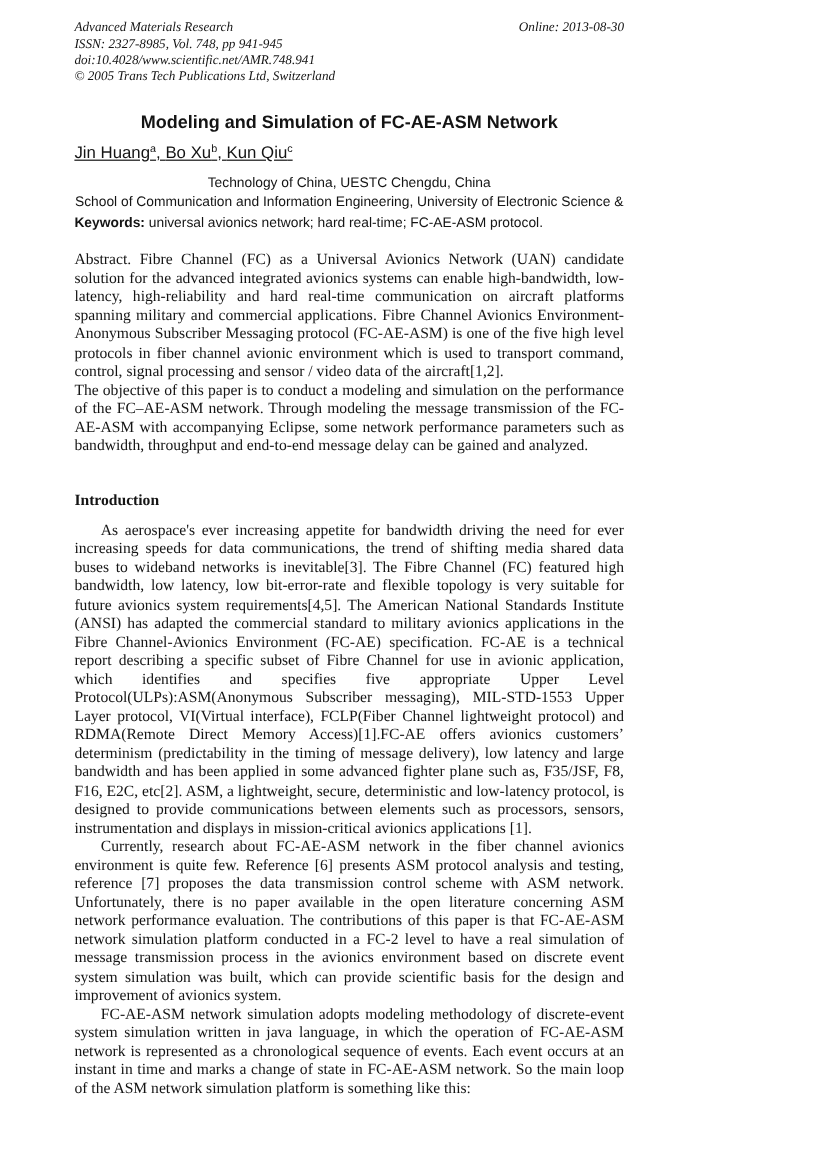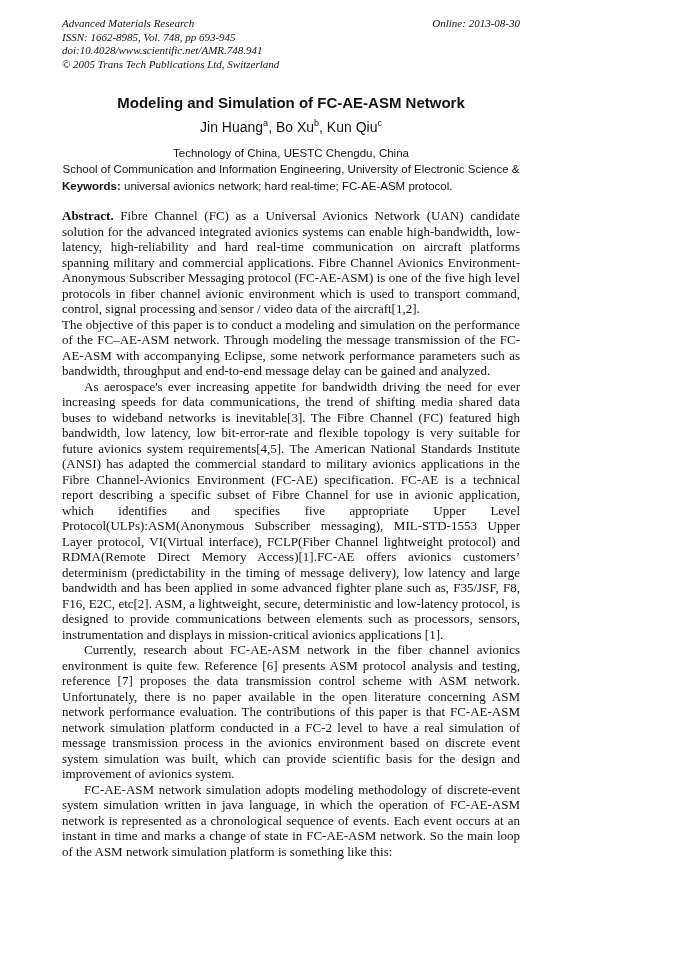--- a/index.html
+++ b/index.html
@@ -20,22 +20,23 @@
   }
   .hdr-left div { white-space: nowrap; }
   .hdr-right { white-space: nowrap; }
   .title {
     font: bold 15px/18px "Liberation Sans", sans-serif;
     text-align: center;
     margin: 23px 0 0 0;
   }
   .authors {
     font: 14px/17px "Liberation Sans", sans-serif;
-    text-align: center;
+    text-align: left;
     margin-top: 7px;
+    text-decoration: underline;
   }
   .authors sup { font-size: 9px; line-height: 0; }
   .affil {
     font: 11.5px/16px "Liberation Sans", sans-serif;
     text-align: center;
     margin-top: 9px;
   }
   .emails {
     font: 11.5px/14px "Liberation Sans", sans-serif;
     text-align: center;
@@ -46,36 +47,36 @@
     font: 11.5px/14px "Liberation Sans", sans-serif;
     margin: 2px 0 0 0;
   }
   .kw b { font-weight: bold; }
   .body-p {
     font: 13px/15.5px "Liberation Serif", serif;
     text-align: justify;
     margin: 0;
   }
   .abstract-p { margin-top: 15px; }
-  .abstract-p b { font-weight: bold; }
+  .abstract-p b { font-weight: normal; }
   .sec-h {
     font: bold 13px/16px "Liberation Serif", serif;
     margin: 30px 0 9px 0;
   }
   .indent { text-indent: 22px; }
 </style>
 </head>
 <body>
 
 <div class="page">
 
   <div class="hdr">
     <div class="hdr-left">
       <div>Advanced Materials Research</div>
-      <div>ISSN: 1662-8985, Vol. 748, pp 693-945</div>
+      <div>ISSN: 2327-8985, Vol. 748, pp 941-945</div>
       <div>doi:10.4028/www.scientific.net/AMR.748.941</div>
       <div>© 2005 Trans Tech Publications Ltd, Switzerland</div>
     </div>
     <div class="hdr-right">Online: 2013-08-30</div>
   </div>
 
   <h1 class="title">Modeling and Simulation of FC-AE-ASM Network</h1>
 
   <div class="authors"><span>Jin Huang</span><sup>a</sup><span>, </span><span>Bo Xu</span><sup>b</sup><span>, </span><span>Kun Qiu</span><sup>c</sup></div>
 
@@ -83,18 +84,19 @@
     <div>Technology of China, UESTC Chengdu, China</div>
     <div>School of Communication and Information Engineering, University of Electronic Science &amp;</div>
   </div>
 
 
   <p class="kw"><b>Keywords:</b> <span>universal avionics network; hard real-time; FC-AE-ASM protocol.</span></p>
 
   <p class="body-p abstract-p"><b>Abstract.</b> <span>Fibre Channel (FC) as a Universal Avionics Network (UAN) candidate solution for the advanced integrated avionics systems can enable high-bandwidth, low-latency, high-reliability and hard real-time communication on aircraft platforms spanning military and commercial applications. Fibre Channel Avionics Environment-Anonymous Subscriber Messaging protocol (FC-AE-ASM) is one of the five high level protocols in fiber channel avionic environment which is used to transport command, control, signal processing and sensor / video data of the aircraft[1,2].</span></p>
   <p class="body-p">The objective of this paper is to conduct a modeling and simulation on the performance of the FC–AE-ASM network. Through modeling the message transmission of the FC-AE-ASM with accompanying Eclipse, some network performance parameters such as bandwidth, throughput and end-to-end message delay can be gained and analyzed.</p>
 
+  <h2 class="sec-h">Introduction</h2>
   <p class="body-p indent">As aerospace's ever increasing appetite for bandwidth driving the need for ever increasing speeds for data communications, the trend of shifting media shared data buses to wideband networks is inevitable[3]. The Fibre Channel (FC) featured high bandwidth, low latency, low bit-error-rate and flexible topology is very suitable for future avionics system requirements[4,5]. The American National Standards Institute (ANSI) has adapted the commercial standard to military avionics applications in the Fibre Channel-Avionics Environment (FC-AE) specification. FC-AE is a technical report describing a specific subset of Fibre Channel for use in avionic application, which identifies and specifies five appropriate Upper Level Protocol(ULPs):ASM(Anonymous Subscriber messaging), MIL-STD-1553 Upper Layer protocol, VI(Virtual interface), FCLP(Fiber Channel lightweight protocol) and RDMA(Remote Direct Memory Access)[1].FC-AE offers avionics customers’ determinism (predictability in the timing of message delivery), low latency and large bandwidth and has been applied in some advanced fighter plane such as, F35/JSF, F8, F16, E2C, etc[2]. ASM, a lightweight, secure, deterministic and low-latency protocol, is designed to provide communications between elements such as processors, sensors, instrumentation and displays in mission-critical avionics applications [1].</p>
   <p class="body-p indent">Currently, research about FC-AE-ASM network in the fiber channel avionics environment is quite few. Reference [6] presents ASM protocol analysis and testing, reference [7] proposes the data transmission control scheme with ASM network. Unfortunately, there is no paper available in the open literature concerning ASM network performance evaluation. The contributions of this paper is that FC-AE-ASM network simulation platform conducted in a FC-2 level to have a real simulation of message transmission process in the avionics environment based on discrete event system simulation was built, which can provide scientific basis for the design and improvement of avionics system.</p>
 
   <p class="body-p indent">FC-AE-ASM network simulation adopts modeling methodology of discrete-event system simulation written in java language, in which the operation of FC-AE-ASM network is represented as a chronological sequence of events. Each event occurs at an instant in time and marks a change of state in FC-AE-ASM network. So the main loop of the ASM network simulation platform is something like this:</p>
 
 </div>
 
 </body></html>

